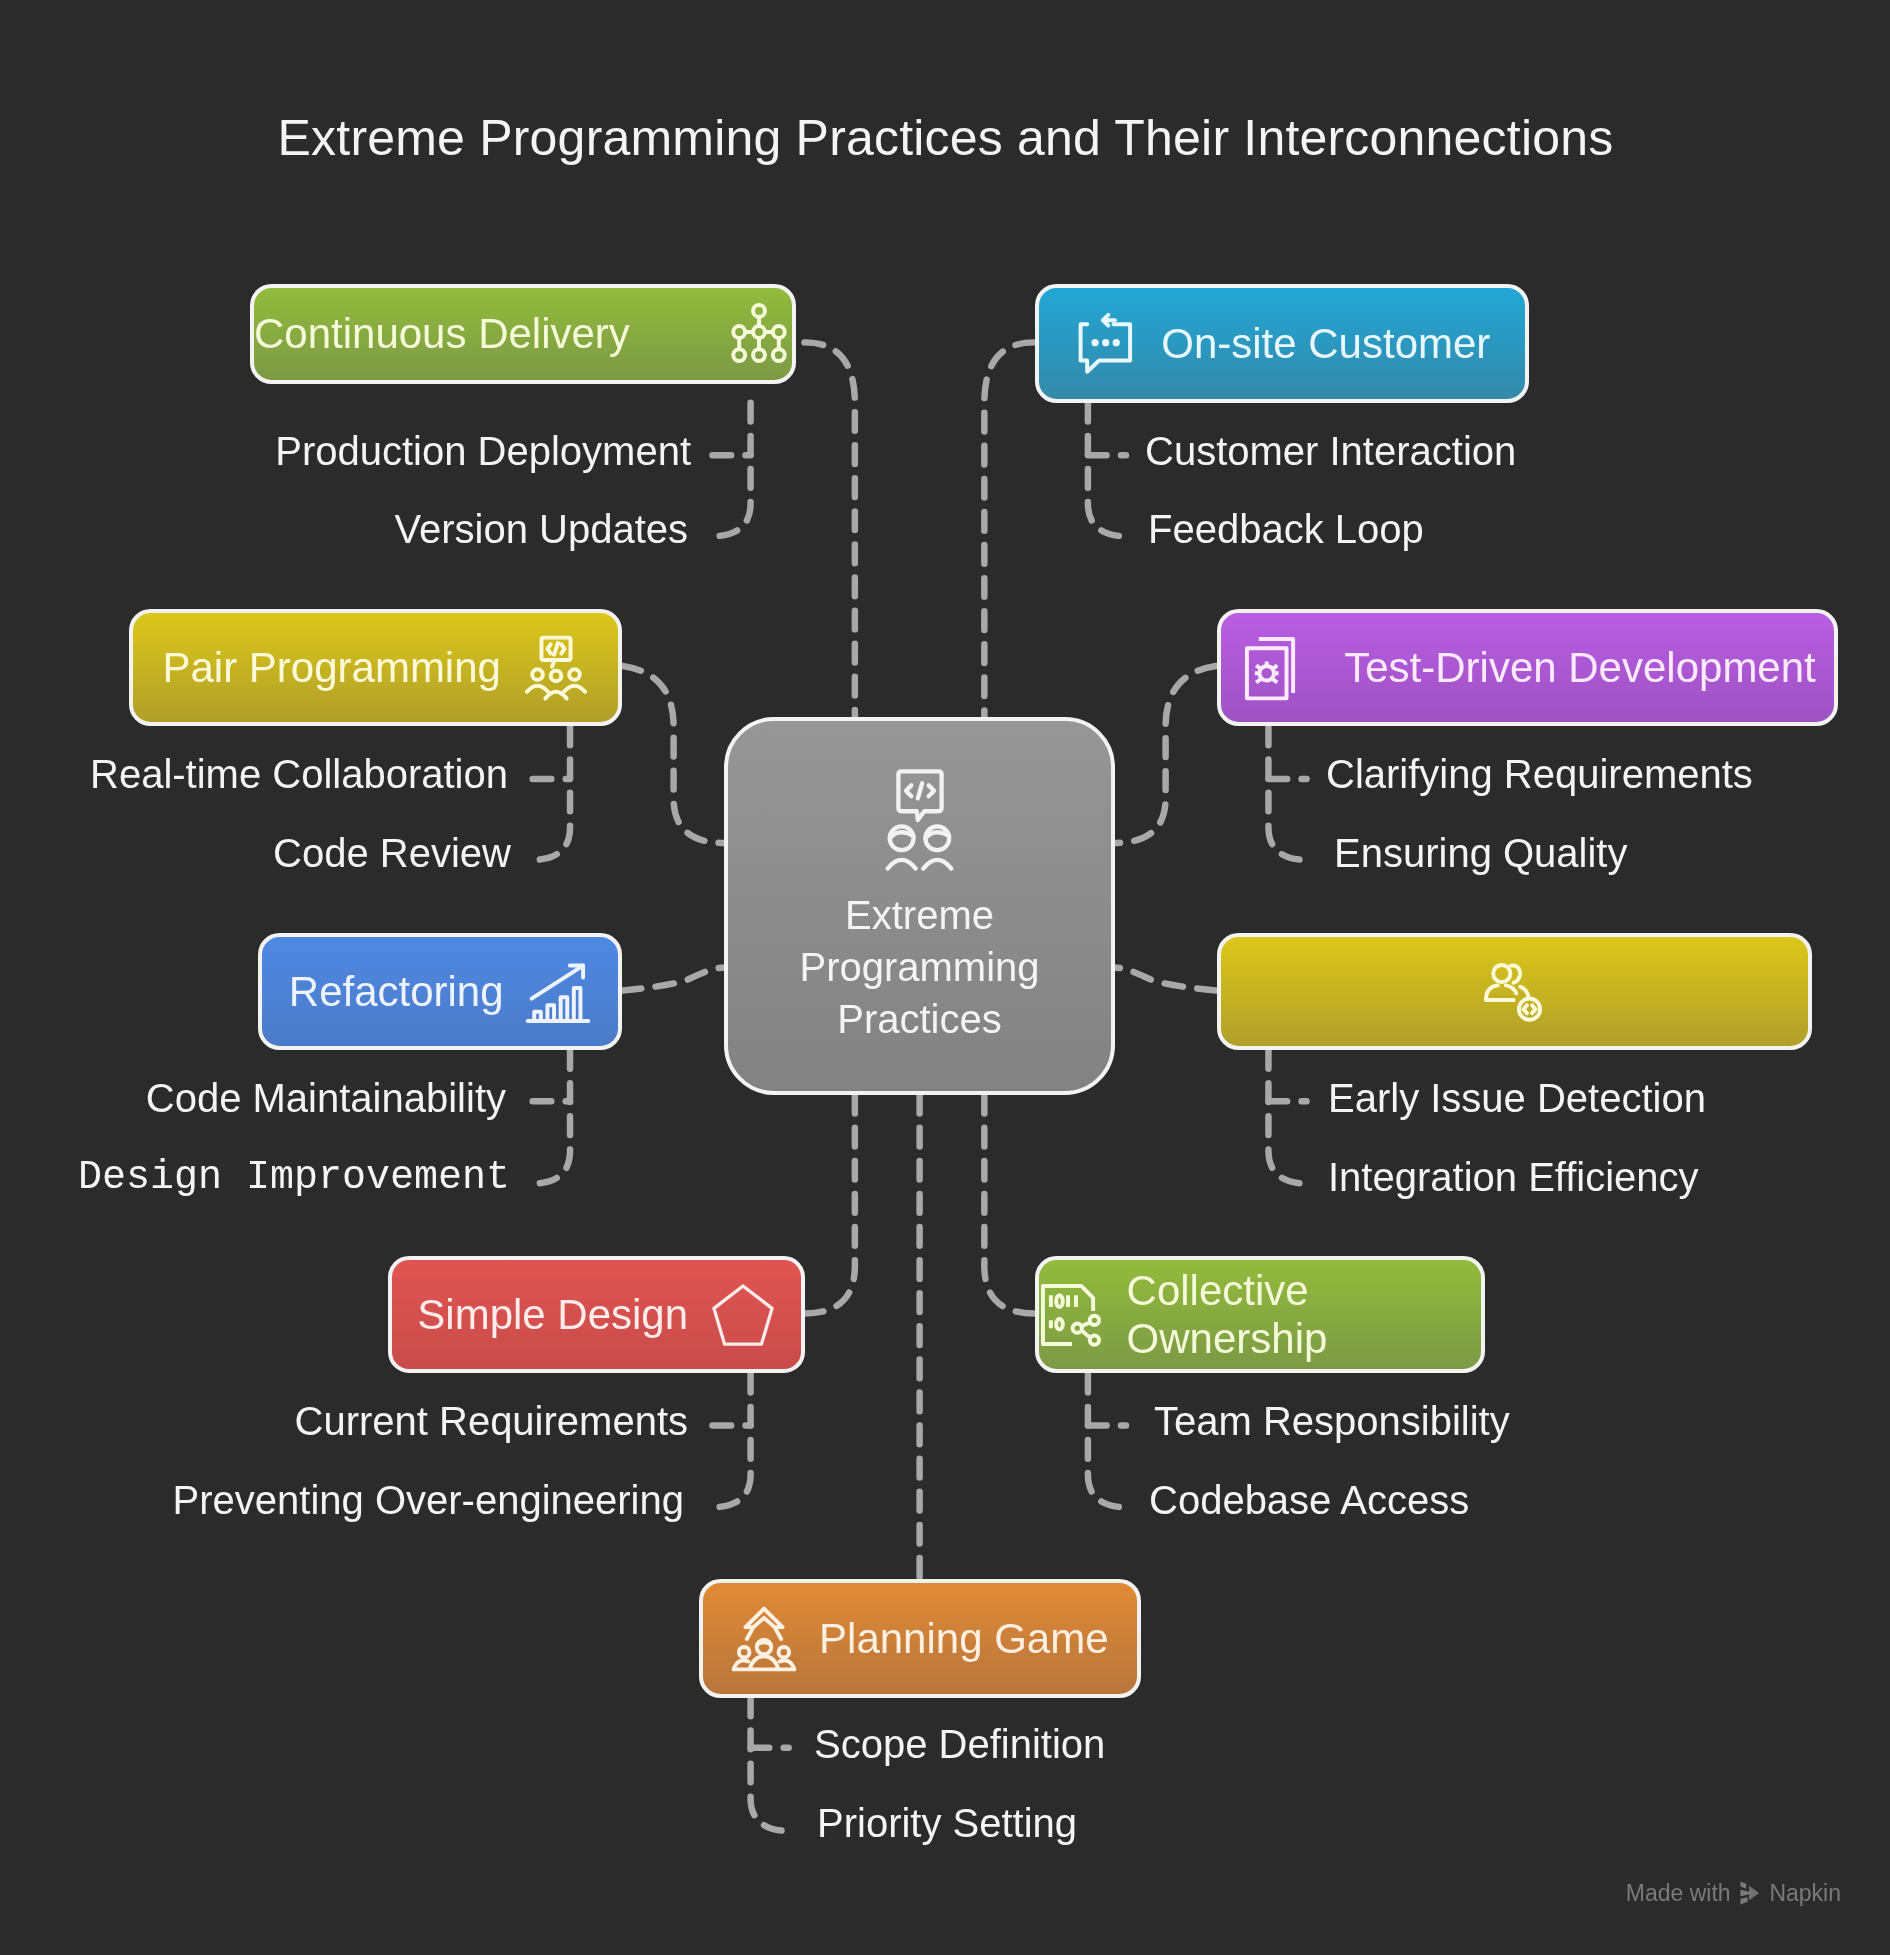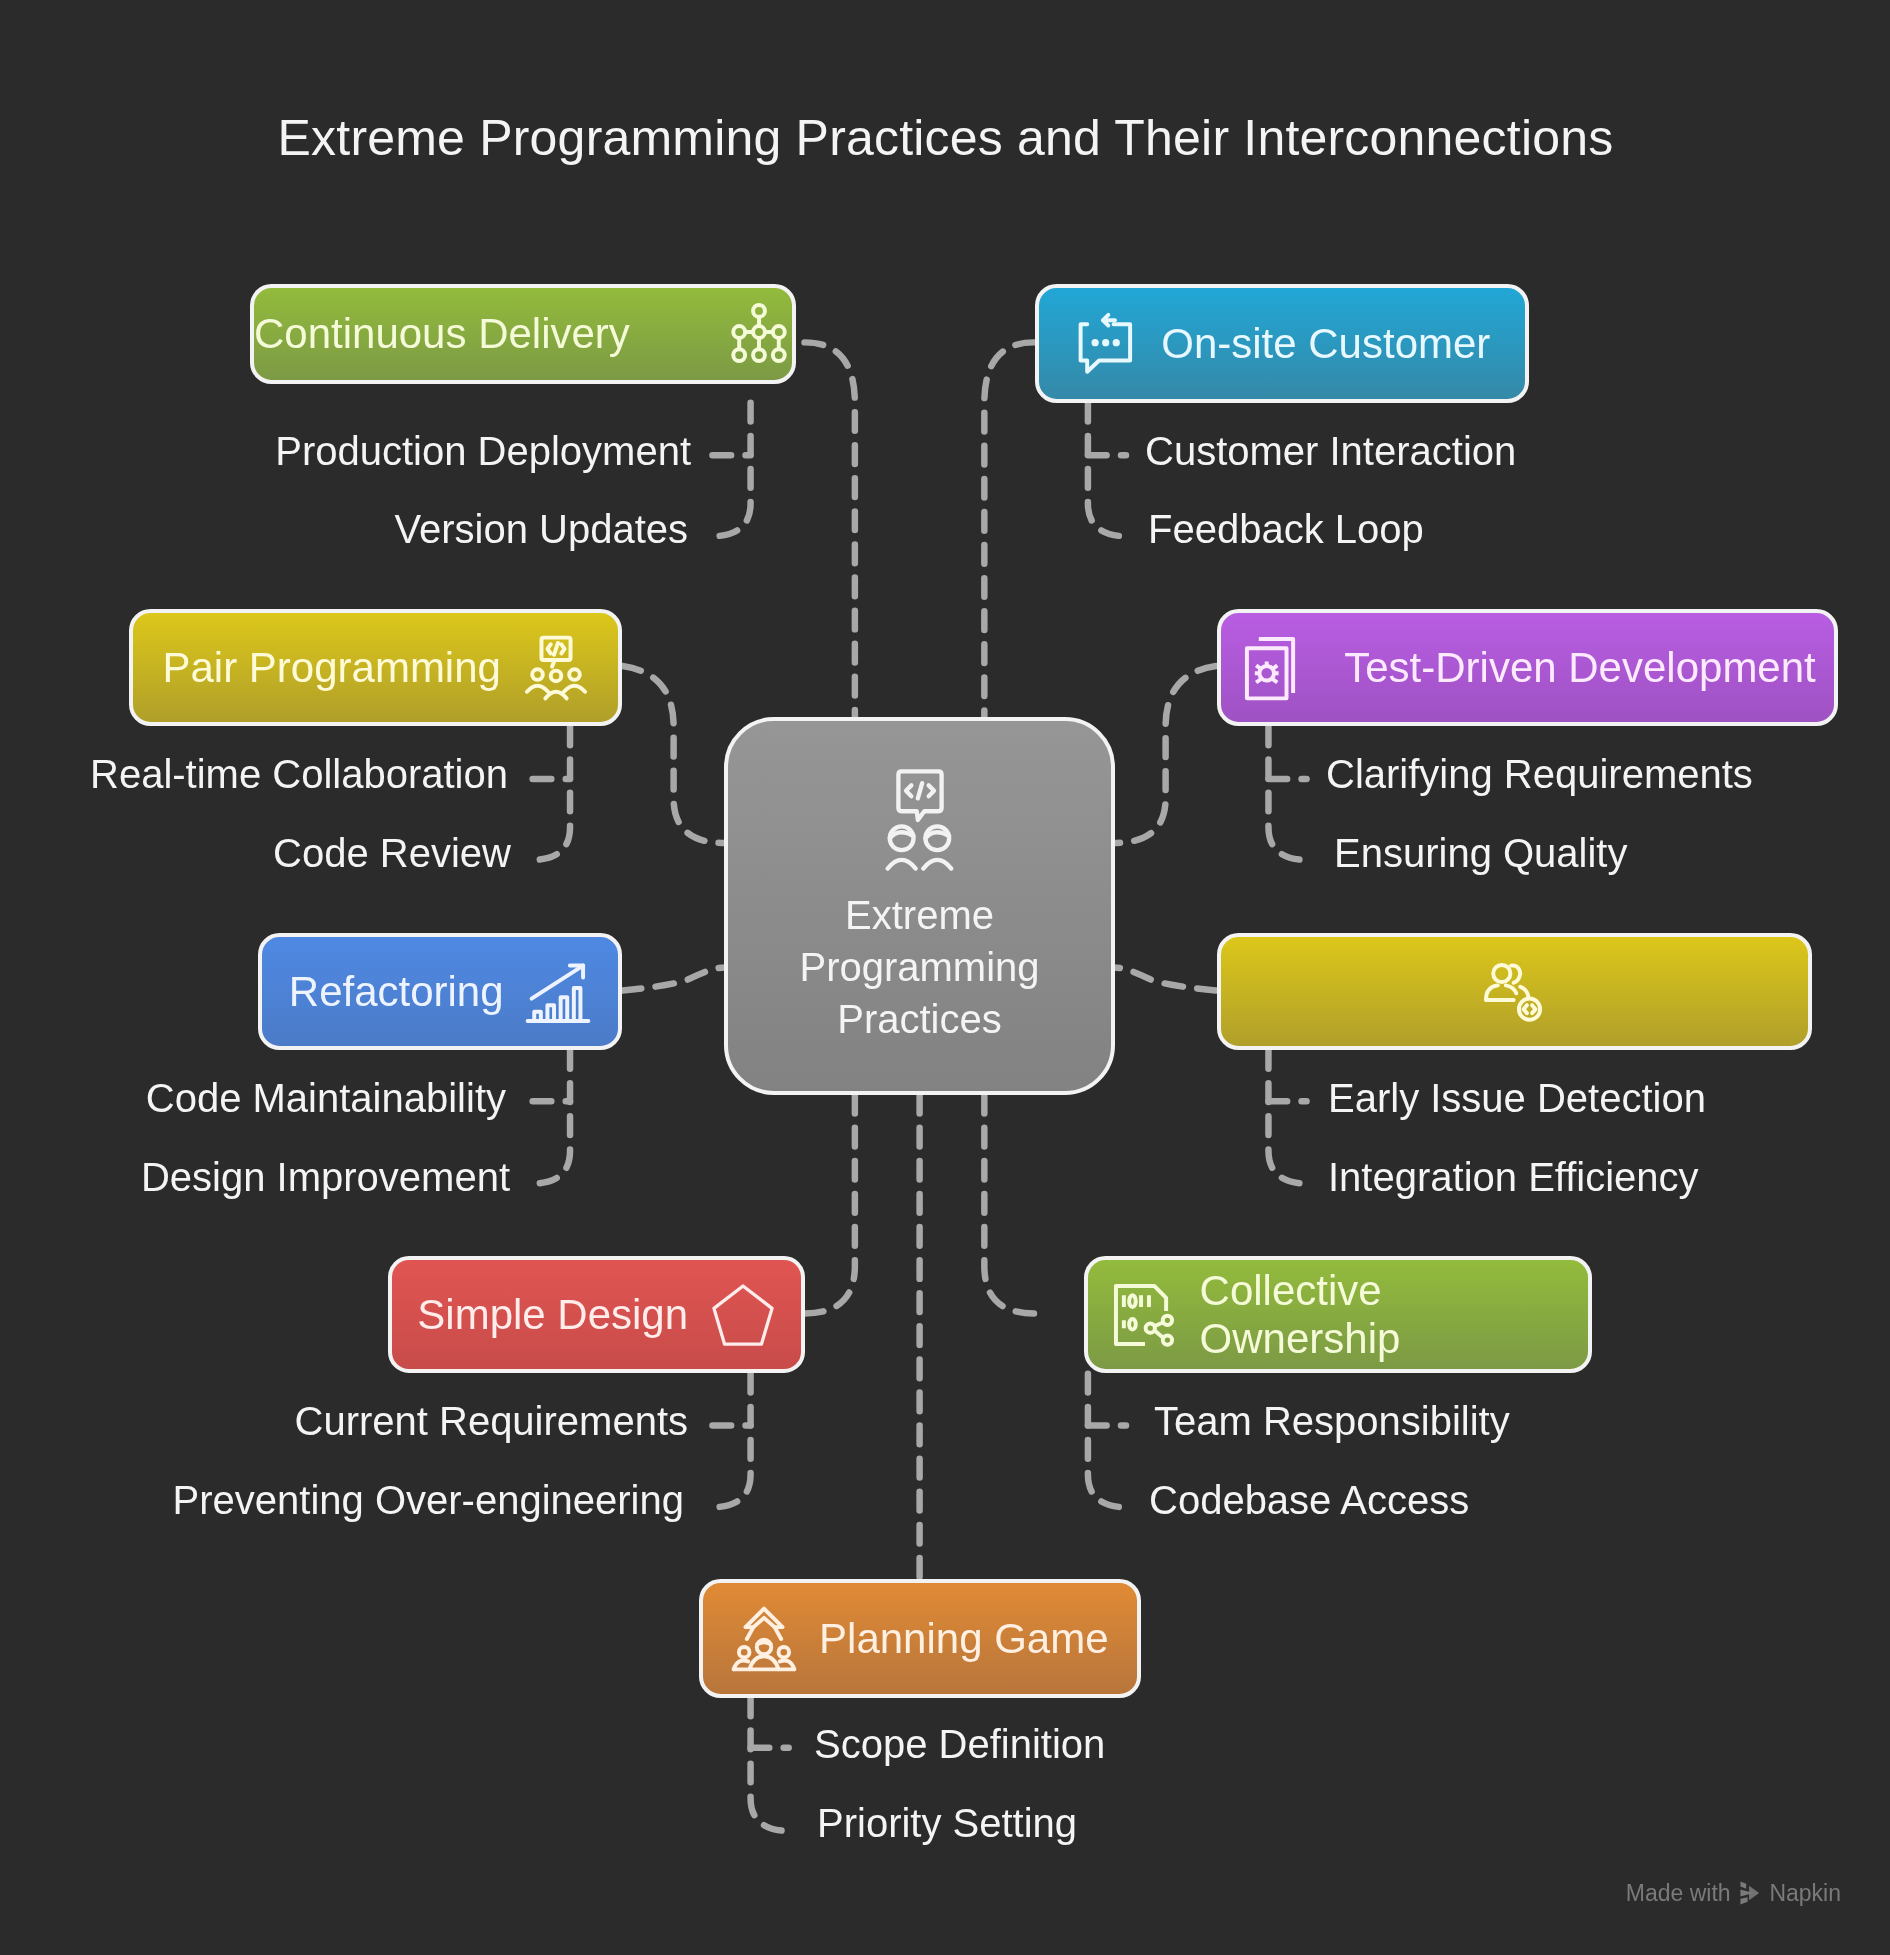--- a/index.html
+++ b/index.html
@@ -164,21 +164,21 @@
         <path d="M68 10 H88 V28"></path>
       <path d="M4 94 H96"></path>
         <rect x="14" y="80" width="10" height="14"></rect>
         <rect x="34" y="70" width="10" height="24"></rect>
       <rect x="54" y="58" width="10" height="36"></rect>
         <rect x="74" y="44" width="10" height="50"></rect>
     </svg>
   </span>
 </div>
 <div class="sub r" style="right:1385px; top:1076px;">Code Maintainability</div>
-<div class="sub r" style="right:1381px; top:1155px;">Design Improvement</div>
+<div class="sub r" style="right:1381px; top:1155px;font-family:Liberation Mono, monospace;">Design Improvement</div>
 
 <div class="node" style="left:1217px; top:933px; width:595px; height:117px; background:linear-gradient(#dcc71a,#b09f2a); color:#fffbd8;">
   <span class="icon">
     <svg viewBox="0 0 100 100" fill="none" stroke="#fffbd8" stroke-width="6" stroke-linecap="round" stroke-linejoin="round">
       <circle cx="30" cy="22" r="13"></circle>
         <path d="M6 62 Q6 42 24 40 M36 40 Q48 42 52 52 M6 62 H48"></path>
       <path d="M44 10 Q56 8 58 22 Q56 34 48 36 M58 42 Q68 46 70 56"></path>
       <circle cx="72" cy="76" r="16"></circle>
         <path d="M68 70 L63 76 L68 82 M76 70 L81 76 L76 82"></path>
     </svg>
@@ -191,21 +191,21 @@
   <span>Simple Design</span>
   <span class="icon">
     <svg viewBox="0 0 100 100" fill="none" stroke="#ffeceb" stroke-width="5" stroke-linejoin="round">
       <path d="M50 6 L94 40 L78 94 H22 L6 40 Z"></path>
     </svg>
   </span>
 </div>
 <div class="sub r" style="right:1203px; top:1399px;">Current Requirements</div>
 <div class="sub r" style="right:1207px; top:1478px;">Preventing Over-engineering</div>
 
-<div class="node" style="left:1084px; top:1256px; width:508px; height:117px; background:linear-gradient(#93bb3c,#7c9a45); color:#f5fbd9;padding-left:24px;">
+<div class="node" style="left:1035px; top:1256px; width:450px; height:117px; background:linear-gradient(#93bb3c,#7c9a45); color:#f5fbd9;">
   <span class="icon">
     <svg viewBox="0 0 100 100" fill="none" stroke="#f5fbd9" stroke-width="6" stroke-linejoin="round">
       <path d="M50 94 H6 V6 H64 L82 24 V44"></path>
       <path d="M18 20 V38 M44 20 V38 M56 20 V38 M18 58 V70"></path>
       <ellipse cx="31" cy="29" rx="5" ry="9"></ellipse>
         <ellipse cx="31" cy="64" rx="5" ry="8"></ellipse>
       <circle cx="58" cy="70" r="7"></circle>
         <circle cx="84" cy="58" r="7"></circle>
         <circle cx="84" cy="88" r="7"></circle>
       <path d="M64 67 L78 61 M64 73 L78 85"></path>

